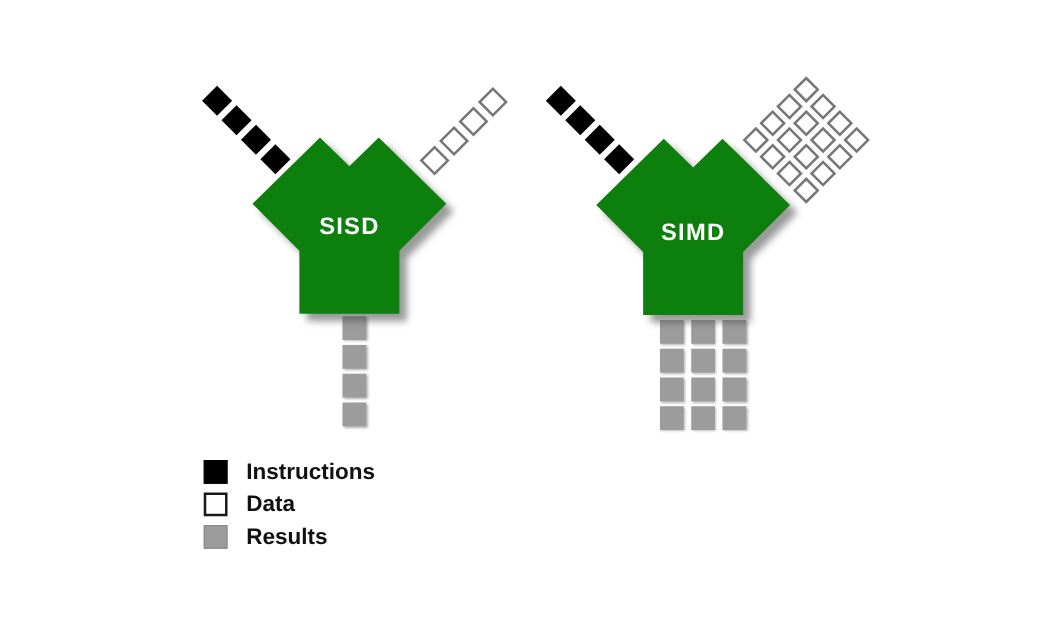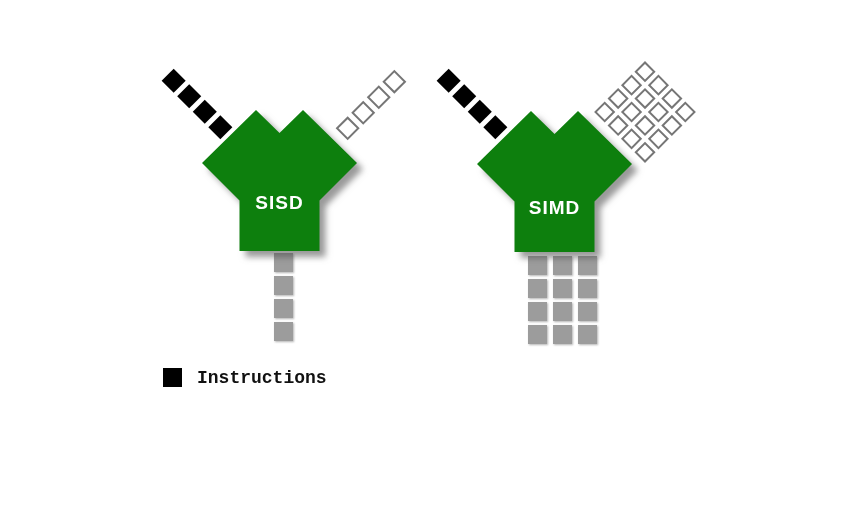--- a/index.html
+++ b/index.html
@@ -10,21 +10,20 @@
   
   .funnel{
     position:absolute;overflow:visible;
     filter:drop-shadow(6px 6px 3px rgba(70,70,70,0.55));
   }
   .funnel polygon{fill:var(--c-green);}
   .unit-label{
     position:absolute;width:155px;text-align:center;
     color:#ffffff;font-weight:bold;font-size:19px;letter-spacing:1px;
     z-index:4;
-    margin-top:21px;
   }
   
   .sq{box-sizing:border-box;}
   .sq.black{background:var(--c-black);}
   .sq.white{background:var(--c-white);border:2px solid var(--c-border);}
   .sq.gray{background:var(--c-gray);box-shadow:1px 1px 2px rgba(0,0,0,0.3);}
   
   .chain{
     position:absolute;display:flex;flex-direction:column;gap:5px;
     width:17px;z-index:2;
@@ -39,21 +38,21 @@
   }
   .dgrid .sq{width:15px;height:15px;}
   
   .results{position:absolute;display:grid;z-index:1;}
   .results .sq{width:19px;height:19px;}
   .results.one-col{grid-template-columns:19px;row-gap:4px;}
   .results.three-col{grid-template-columns:repeat(3,19px);column-gap:6px;row-gap:4px;}
   .funnel{z-index:3;}
   
   .legend{position:absolute;display:flex;flex-direction:column;gap:7px;z-index:5;}
-  .legend-row{display:flex;gap:15px;height:19px;font-family:Liberation Mono, monospace;}
+  .legend-row{display:flex;align-items:center;gap:15px;height:19px;}
   .swatch{width:19px;height:19px;box-sizing:border-box;flex:0 0 auto;}
   .swatch.black-sw{background:var(--c-black);border:2px solid #000;}
   .swatch.white-sw{background:var(--c-white);border:2px solid #1a1a1a;}
   .swatch.gray-sw{background:var(--c-gray);border:1px solid #8a8a8a;}
   .legend-label{font-weight:bold;font-size:18px;color:#111;white-space:nowrap;}
 </style>
 </head>
 <body>
 
 <div id="canvas">
@@ -134,15 +133,23 @@
     </svg>
 
     <div class="unit-label" style="left:477px;top:176px">SIMD</div>
   </section>
 
   <div class="legend" style="left:163px;top:368px">
     <div class="legend-row">
       <span class="swatch black-sw"></span>
       <span class="legend-label">Instructions</span>
     </div>
+    <div class="legend-row">
+      <span class="swatch white-sw"></span>
+      <span class="legend-label">Data</span>
+    </div>
+    <div class="legend-row">
+      <span class="swatch gray-sw"></span>
+      <span class="legend-label">Results</span>
+    </div>
   </div>
 
 </div>
 
 </body></html>

